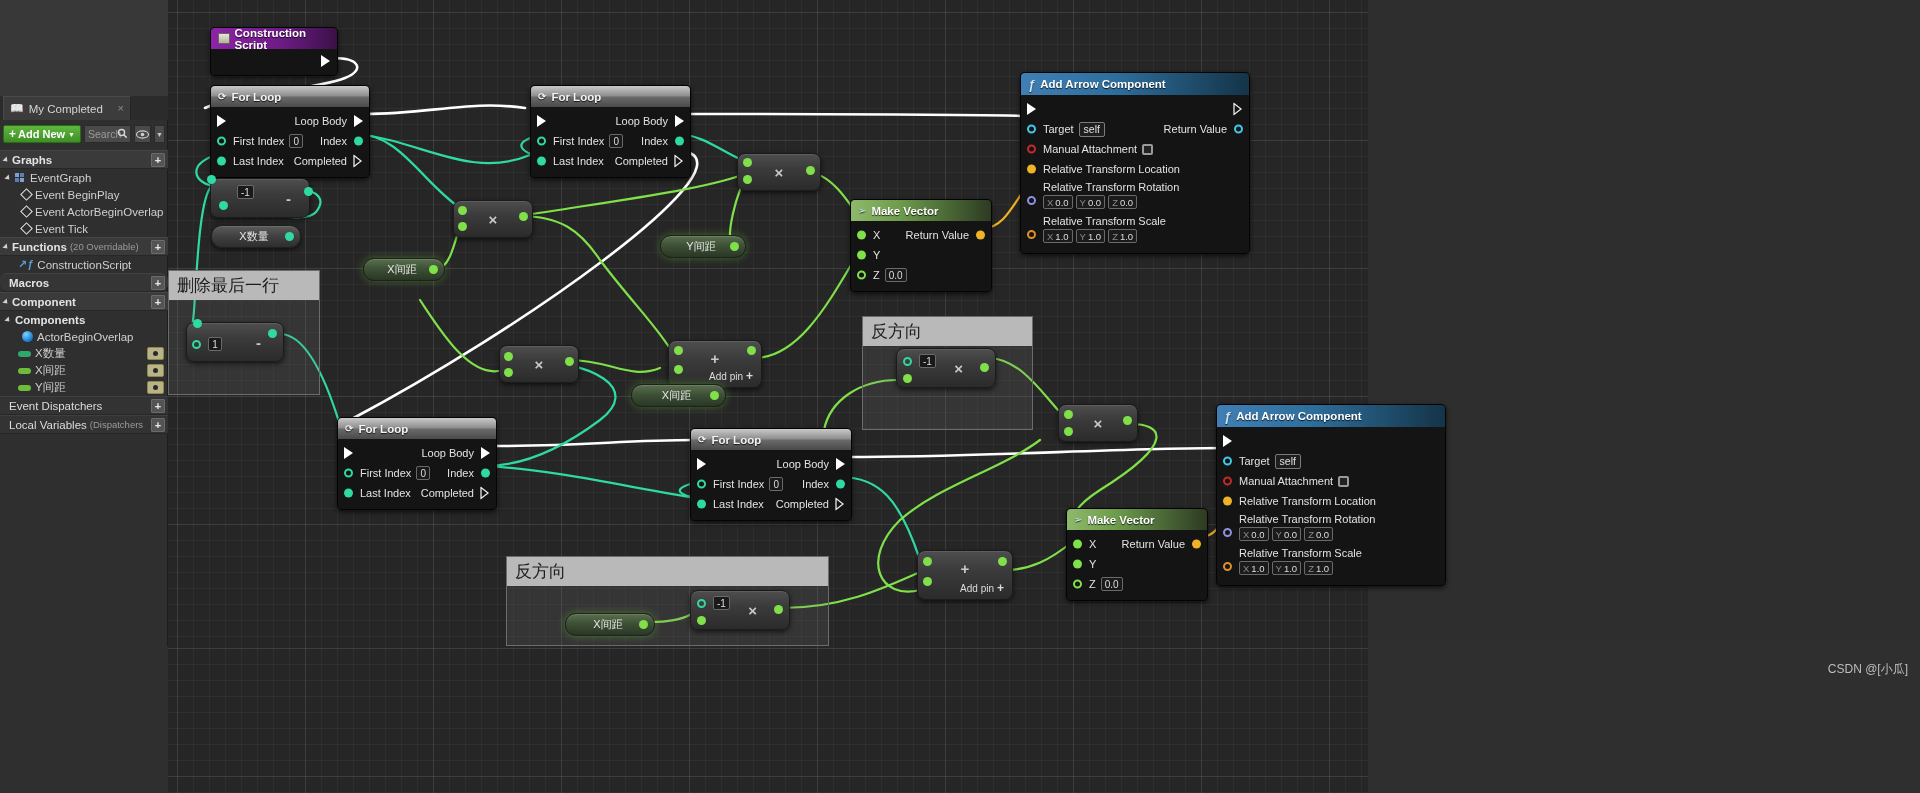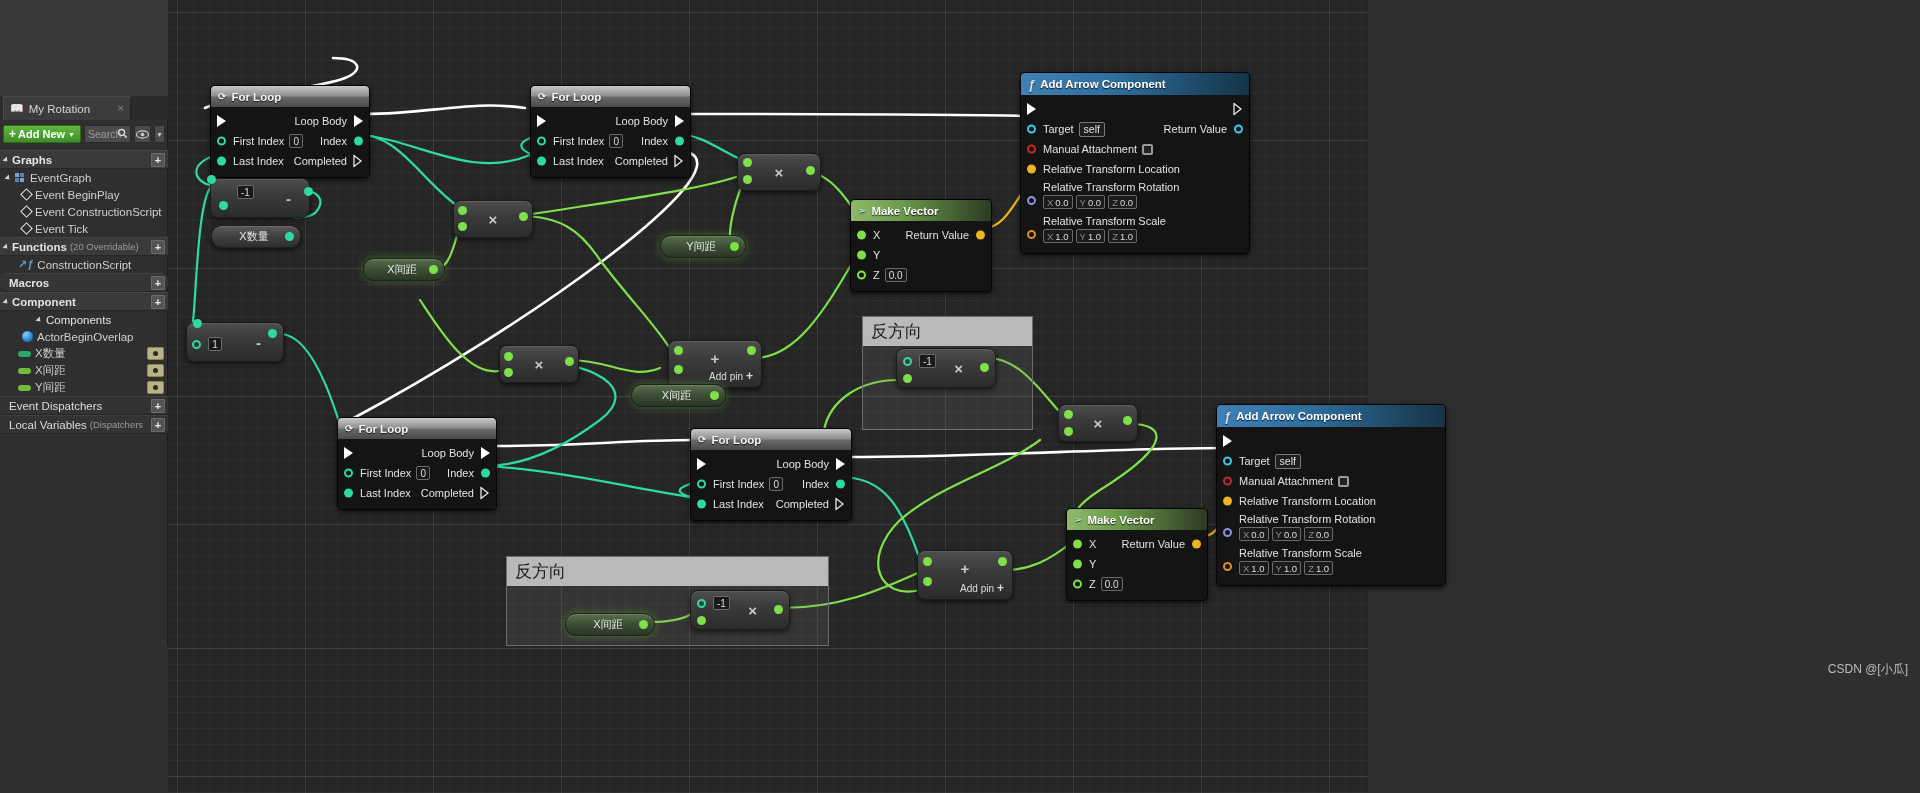--- a/index.html
+++ b/index.html
@@ -318,21 +318,21 @@
 <body>
 
 <div class="app">
 
   <div class="sidebar">
     <div class="sidebar-topgap"></div>
     <div class="mb-tabstrip"></div>
 
     <div class="mb-tab">
       <span class="bk">📖</span>
-      <span>My Rotation</span>
+      <span>My Completed</span>
       <span class="mb-tab-close">×</span>
     </div>
 
     <div class="toolrow">
       <div class="addnew">
         <span class="plus">+</span>
         <span>Add New</span>
         <span class="caret">▼</span>
       </div>
       <div class="searchbox">
@@ -369,21 +369,21 @@
             <i></i>
           </span>
         <span>EventGraph</span>
       </div>
       <div class="row lvl3">
         <span class="diamond"></span>
         <span>Event BeginPlay</span>
       </div>
       <div class="row lvl3">
         <span class="diamond"></span>
-        <span>Event ConstructionScript</span>
+        <span>Event ActorBeginOverlap</span>
       </div>
       <div class="row lvl3">
         <span class="diamond"></span>
         <span>Event Tick</span>
       </div>
 
       <div class="sec-head">
         <span class="tri"></span>
         <span>Functions</span>
         <span class="note">(20 Overridable)</span>
@@ -398,21 +398,21 @@
         <span>Macros</span>
         <span class="addsq">+</span>
       </div>
 
       <div class="sec-head">
         <span class="tri"></span>
         <span>Component</span>
         <span class="addsq">+</span>
       </div>
 
-      <div class="row lvl1" style="font-weight:normal;color:#e2e2e2;margin-left:31px;">
+      <div class="row lvl1" style="font-weight:bold;color:#e2e2e2;">
         <span class="tri"></span>
         <span>Components</span>
       </div>
       <div class="row lvl3">
         <span class="sphere"></span>
         <span>ActorBeginOverlap</span>
       </div>
       <div class="row lvl2">
         <span class="varpill" style="background:#2fa86b;"></span>
         <span>X数量</span>
@@ -496,30 +496,42 @@
       <path d="M1005,570 C 1030,570 1050,560 1072,542" stroke="#7fe04a" stroke-width="2.2"></path>
       <path d="M650,622 C 690,622 700,610 700,600" stroke="#7fe04a" stroke-width="2.2"></path>
       <path d="M782,608 C 840,608 880,590 920,572" stroke="#7fe04a" stroke-width="2.2"></path>
       <path d="M920,590 C 880,600 860,560 900,520 C 940,485 1000,470 1040,440" stroke="#7fe04a" stroke-width="2.2"></path>
 
       <path d="M984,228 C 1005,228 1015,200 1030,182" stroke="#f0b323" stroke-width="2.2"></path>
       <path d="M1200,537 C 1215,537 1220,525 1225,514" stroke="#f0b323" stroke-width="2.2"></path>
     </g>
   </svg>
 
+  <div class="comment" style="left:168px;top:270px;width:152px;height:125px;">
+    <div class="comment-title big">删除最后一行</div>
+  </div>
 
 
   <div class="comment" style="left:862px;top:316px;width:171px;height:114px;">
     <div class="comment-title big">反方向</div>
   </div>
 
   <div class="comment" style="left:506px;top:556px;width:323px;height:90px;">
     <div class="comment-title big">反方向</div>
   </div>
 
+  <div class="node" style="left:210px;top:27px;width:128px;">
+    <div class="node-hdr hdr-purple">
+      <span style="width:12px;height:11px;background:linear-gradient(#e8e4d8,#b7b0a0);border:1px solid #6b6559;display:inline-block;"></span>
+      <span>Construction Script</span>
+    </div>
+    <div class="node-body" style="height:26px;">
+      <span class="exec-tri" style="position:absolute;right:7px;top:6px;"></span>
+    </div>
+  </div>
 
   <div class="node" style="left:210px;top:85px;width:160px;">
     <div class="node-hdr hdr-gray">
       <span style="font-size:10px;">⟳</span>
       <span>For Loop</span>
     </div>
     <div class="node-body">
       <div class="pinrow">
         <span class="pin-in exec-tri"></span>
         <span class="lbl-r">Loop Body</span>

